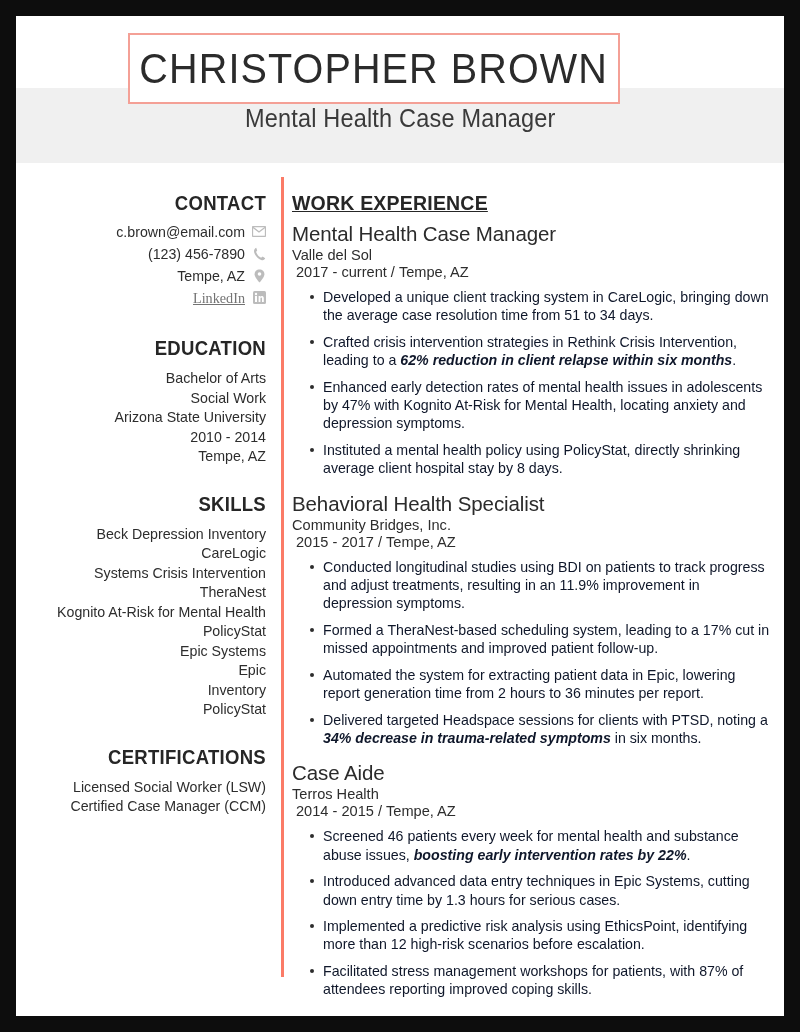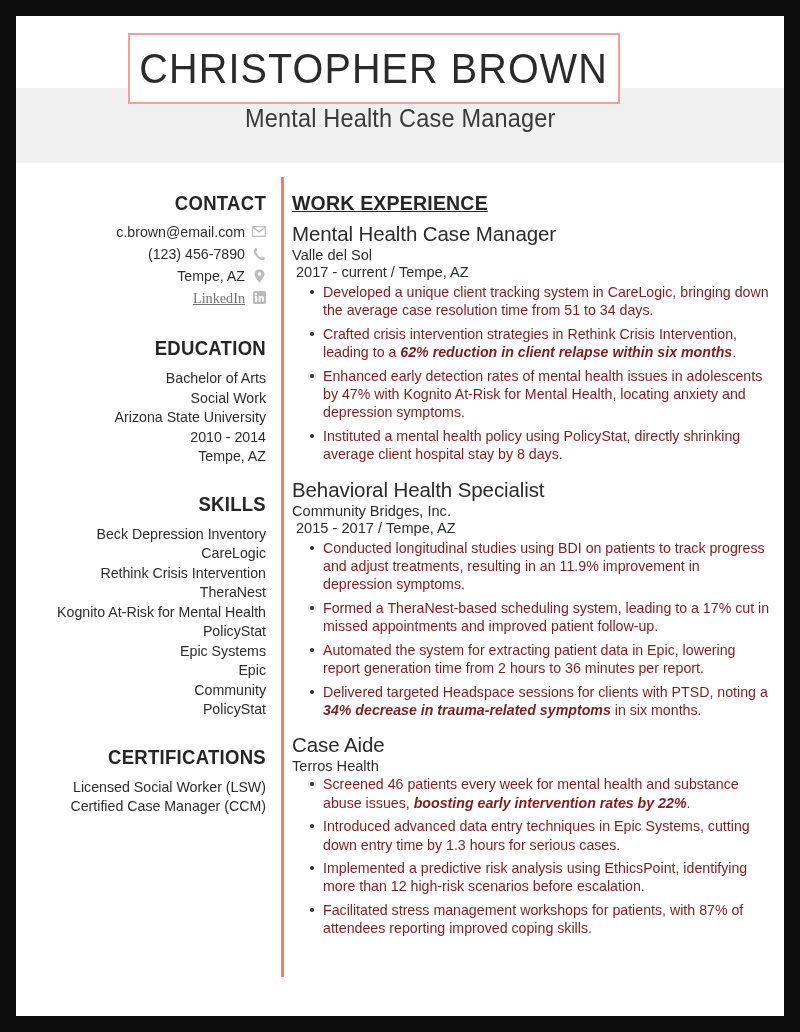--- a/index.html
+++ b/index.html
@@ -175,22 +175,23 @@
   .bullets {
     margin: 0;
     padding: 0;
     list-style: none;
   }
   .bullets li {
     position: relative;
     padding-left: 31px;
     font-size: 14.2px;
     line-height: 18.4px;
-    color: #7f1d1d;
+    color: #0f172a;
     margin-bottom: 5px;
+    margin-top: 8px;
   }
   .bullets li:before {
     content: "";
     position: absolute;
     left: 18px;
     top: 7px;
     width: 4px;
     height: 4px;
     border-radius: 50%;
     background: #2d2d2d;
@@ -271,27 +272,27 @@
         <div class="side-line">Social Work</div>
         <div class="side-line">Arizona State University</div>
         <div class="side-line">2010 - 2014</div>
         <div class="side-line">Tempe, AZ</div>
       </div>
 
       <div class="side-section">
         <div class="side-heading">SKILLS</div>
         <div class="side-line">Beck Depression Inventory</div>
         <div class="side-line">CareLogic</div>
-        <div class="side-line">Rethink Crisis Intervention</div>
+        <div class="side-line">Systems Crisis Intervention</div>
         <div class="side-line">TheraNest</div>
         <div class="side-line">Kognito At-Risk for Mental Health</div>
         <div class="side-line">PolicyStat</div>
         <div class="side-line">Epic Systems</div>
         <div class="side-line">Epic</div>
-        <div class="side-line">Community</div>
+        <div class="side-line">Inventory</div>
         <div class="side-line">PolicyStat</div>
       </div>
 
       <div class="side-section">
         <div class="side-heading">CERTIFICATIONS</div>
         <div class="side-line">Licensed Social Worker (LSW)</div>
         <div class="side-line">Certified Case Manager (CCM)</div>
       </div>
 
     </div>
@@ -323,20 +324,23 @@
           <li><span>Conducted longitudinal studies using BDI on patients to track progress and adjust treatments, resulting in an 11.9% improvement in depression symptoms.</span><b></b><span></span></li>
           <li><span>Formed a TheraNest-based scheduling system, leading to a 17% cut in missed appointments and improved patient follow-up.</span><b></b><span></span></li>
           <li><span>Automated the system for extracting patient data in Epic, lowering report generation time from 2 hours to 36 minutes per report.</span><b></b><span></span></li>
           <li><span>Delivered targeted Headspace sessions for clients with PTSD, noting a </span><b>34% decrease in trauma-related symptoms</b><span> in six months.</span></li>
         </ul>
       </div>
 
       <div class="job">
         <div class="job-title">Case Aide</div>
         <div class="job-company">Terros Health</div>
+        <div class="job-meta">
+          <span>2014 - 2015</span><span class="sep">/</span><span>Tempe, AZ</span>
+        </div>
         <ul class="bullets">
           <li><span>Screened 46 patients every week for mental health and substance abuse issues, </span><b>boosting early intervention rates by 22%</b><span>.</span></li>
           <li><span>Introduced advanced data entry techniques in Epic Systems, cutting down entry time by 1.3 hours for serious cases.</span><b></b><span></span></li>
           <li><span>Implemented a predictive risk analysis using EthicsPoint, identifying more than 12 high-risk scenarios before escalation.</span><b></b><span></span></li>
           <li><span>Facilitated stress management workshops for patients, with 87% of attendees reporting improved coping skills.</span><b></b><span></span></li>
         </ul>
       </div>
 
     </div>
   </div>

